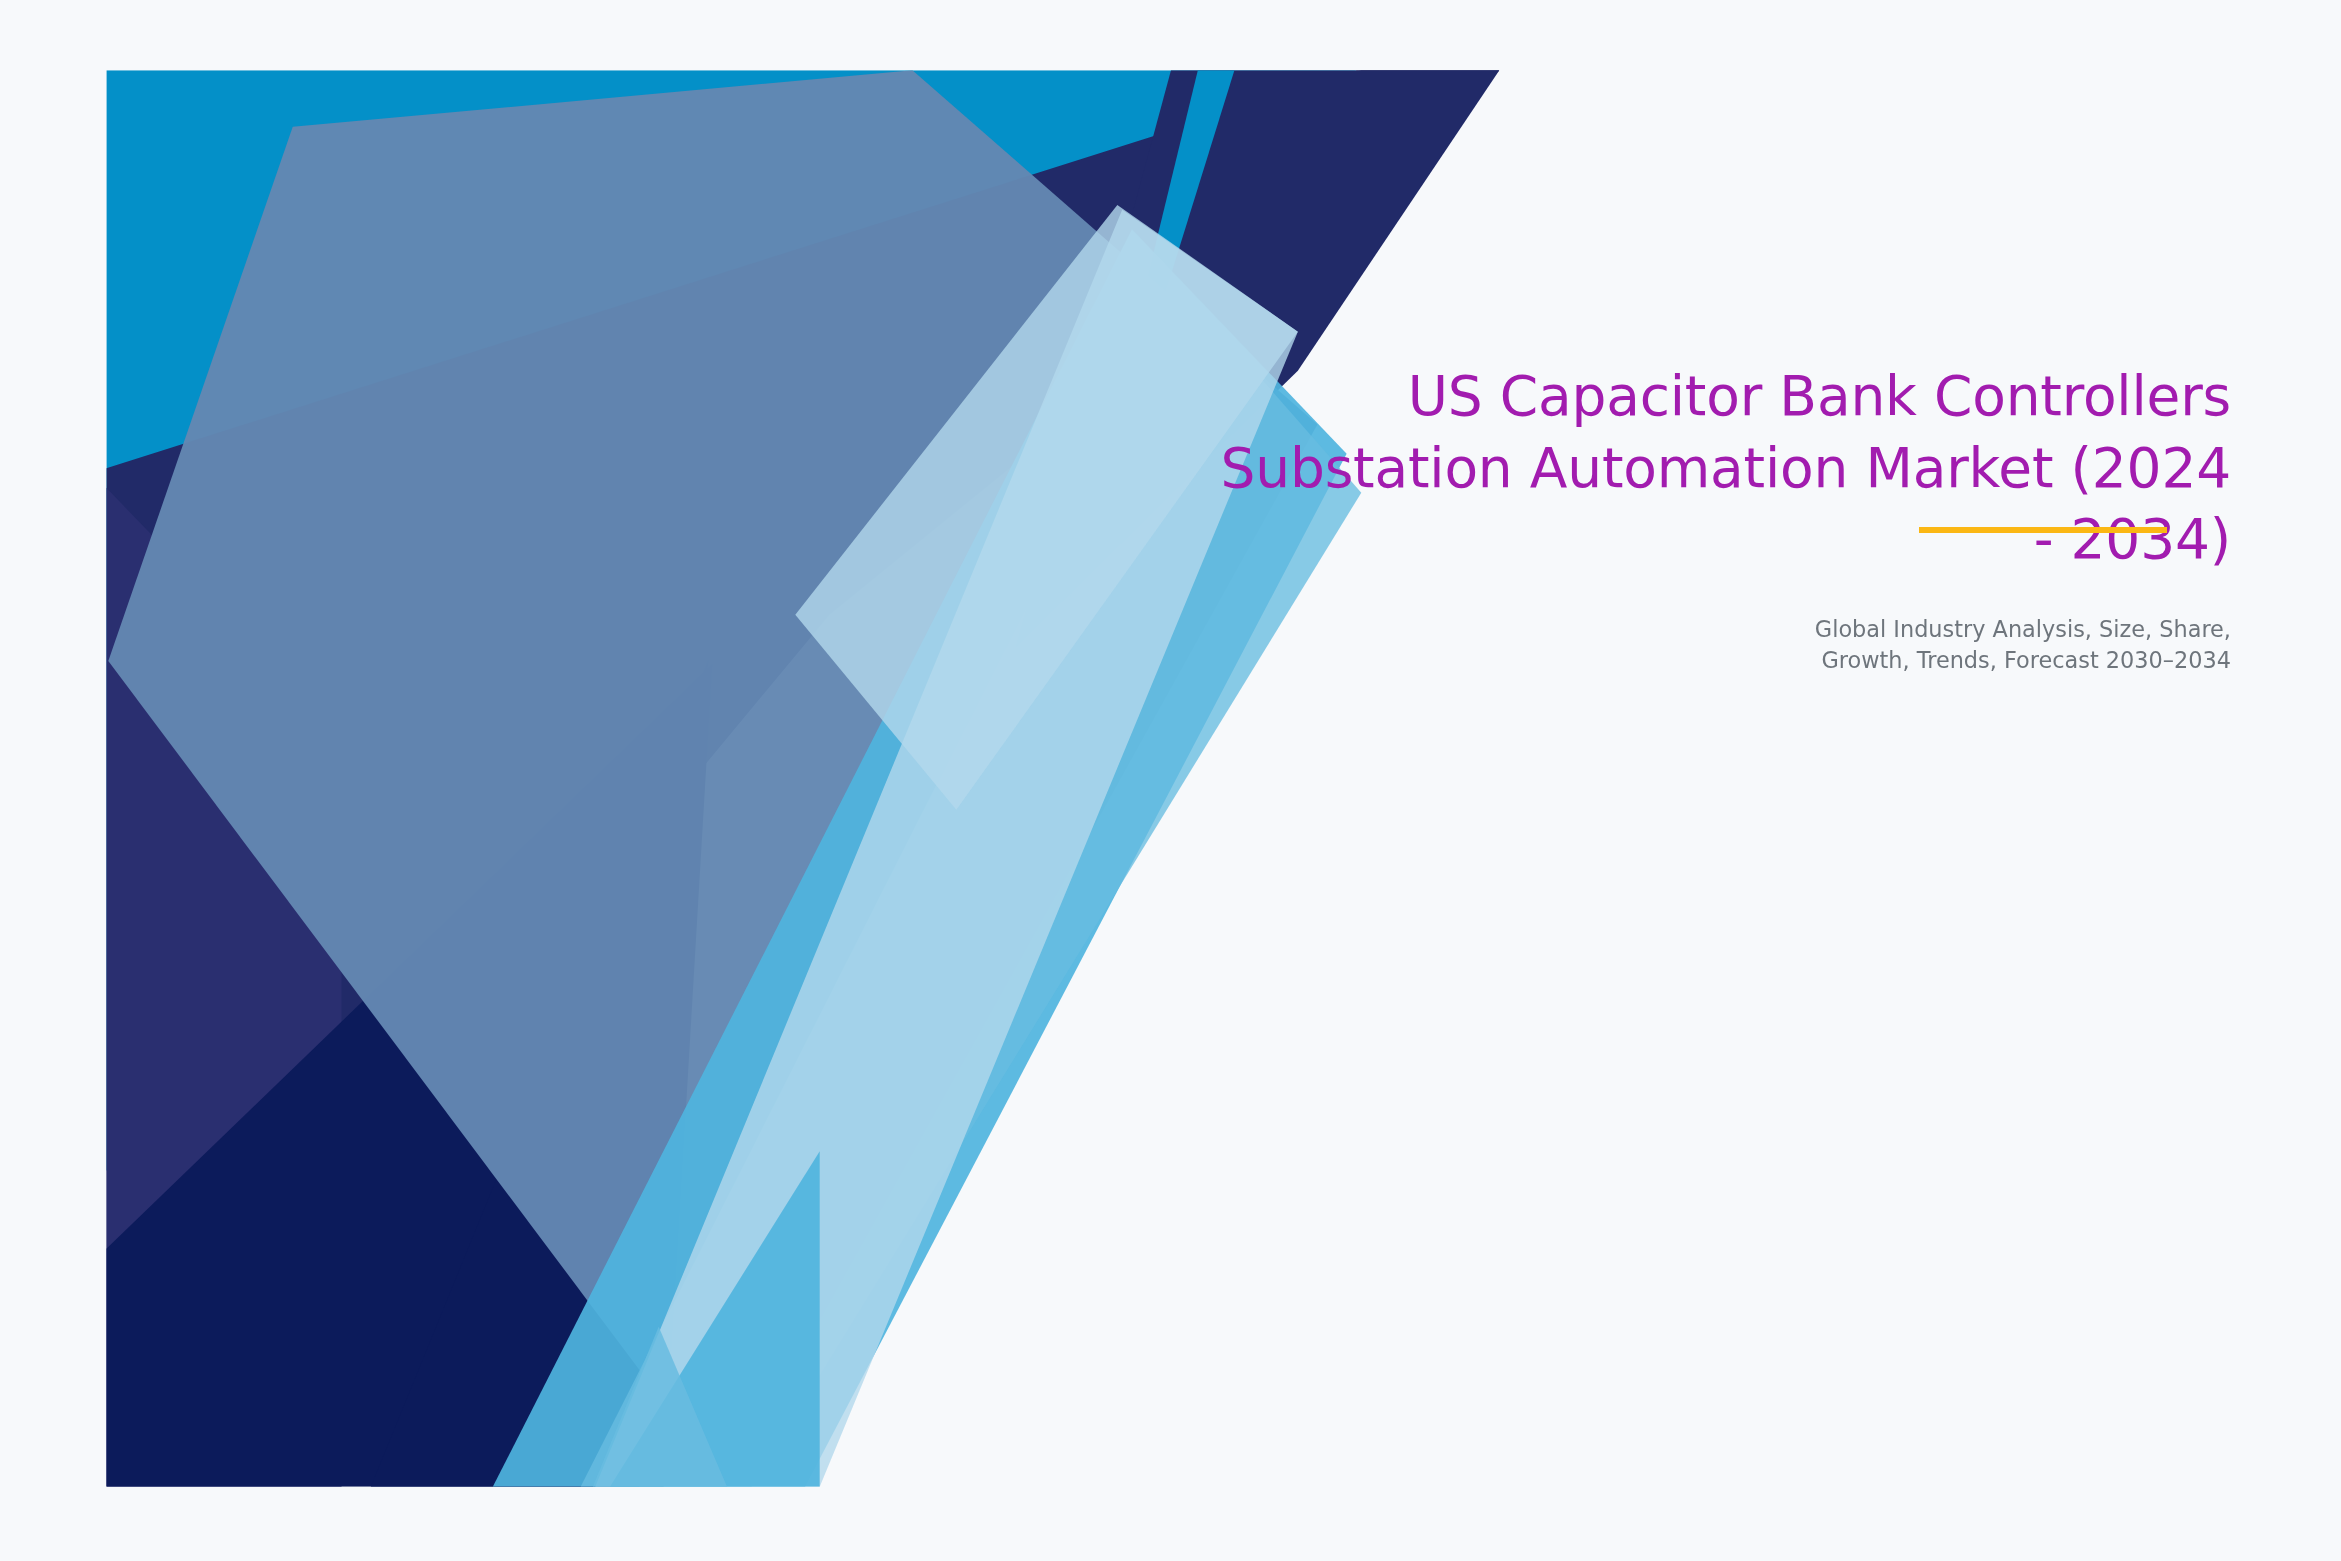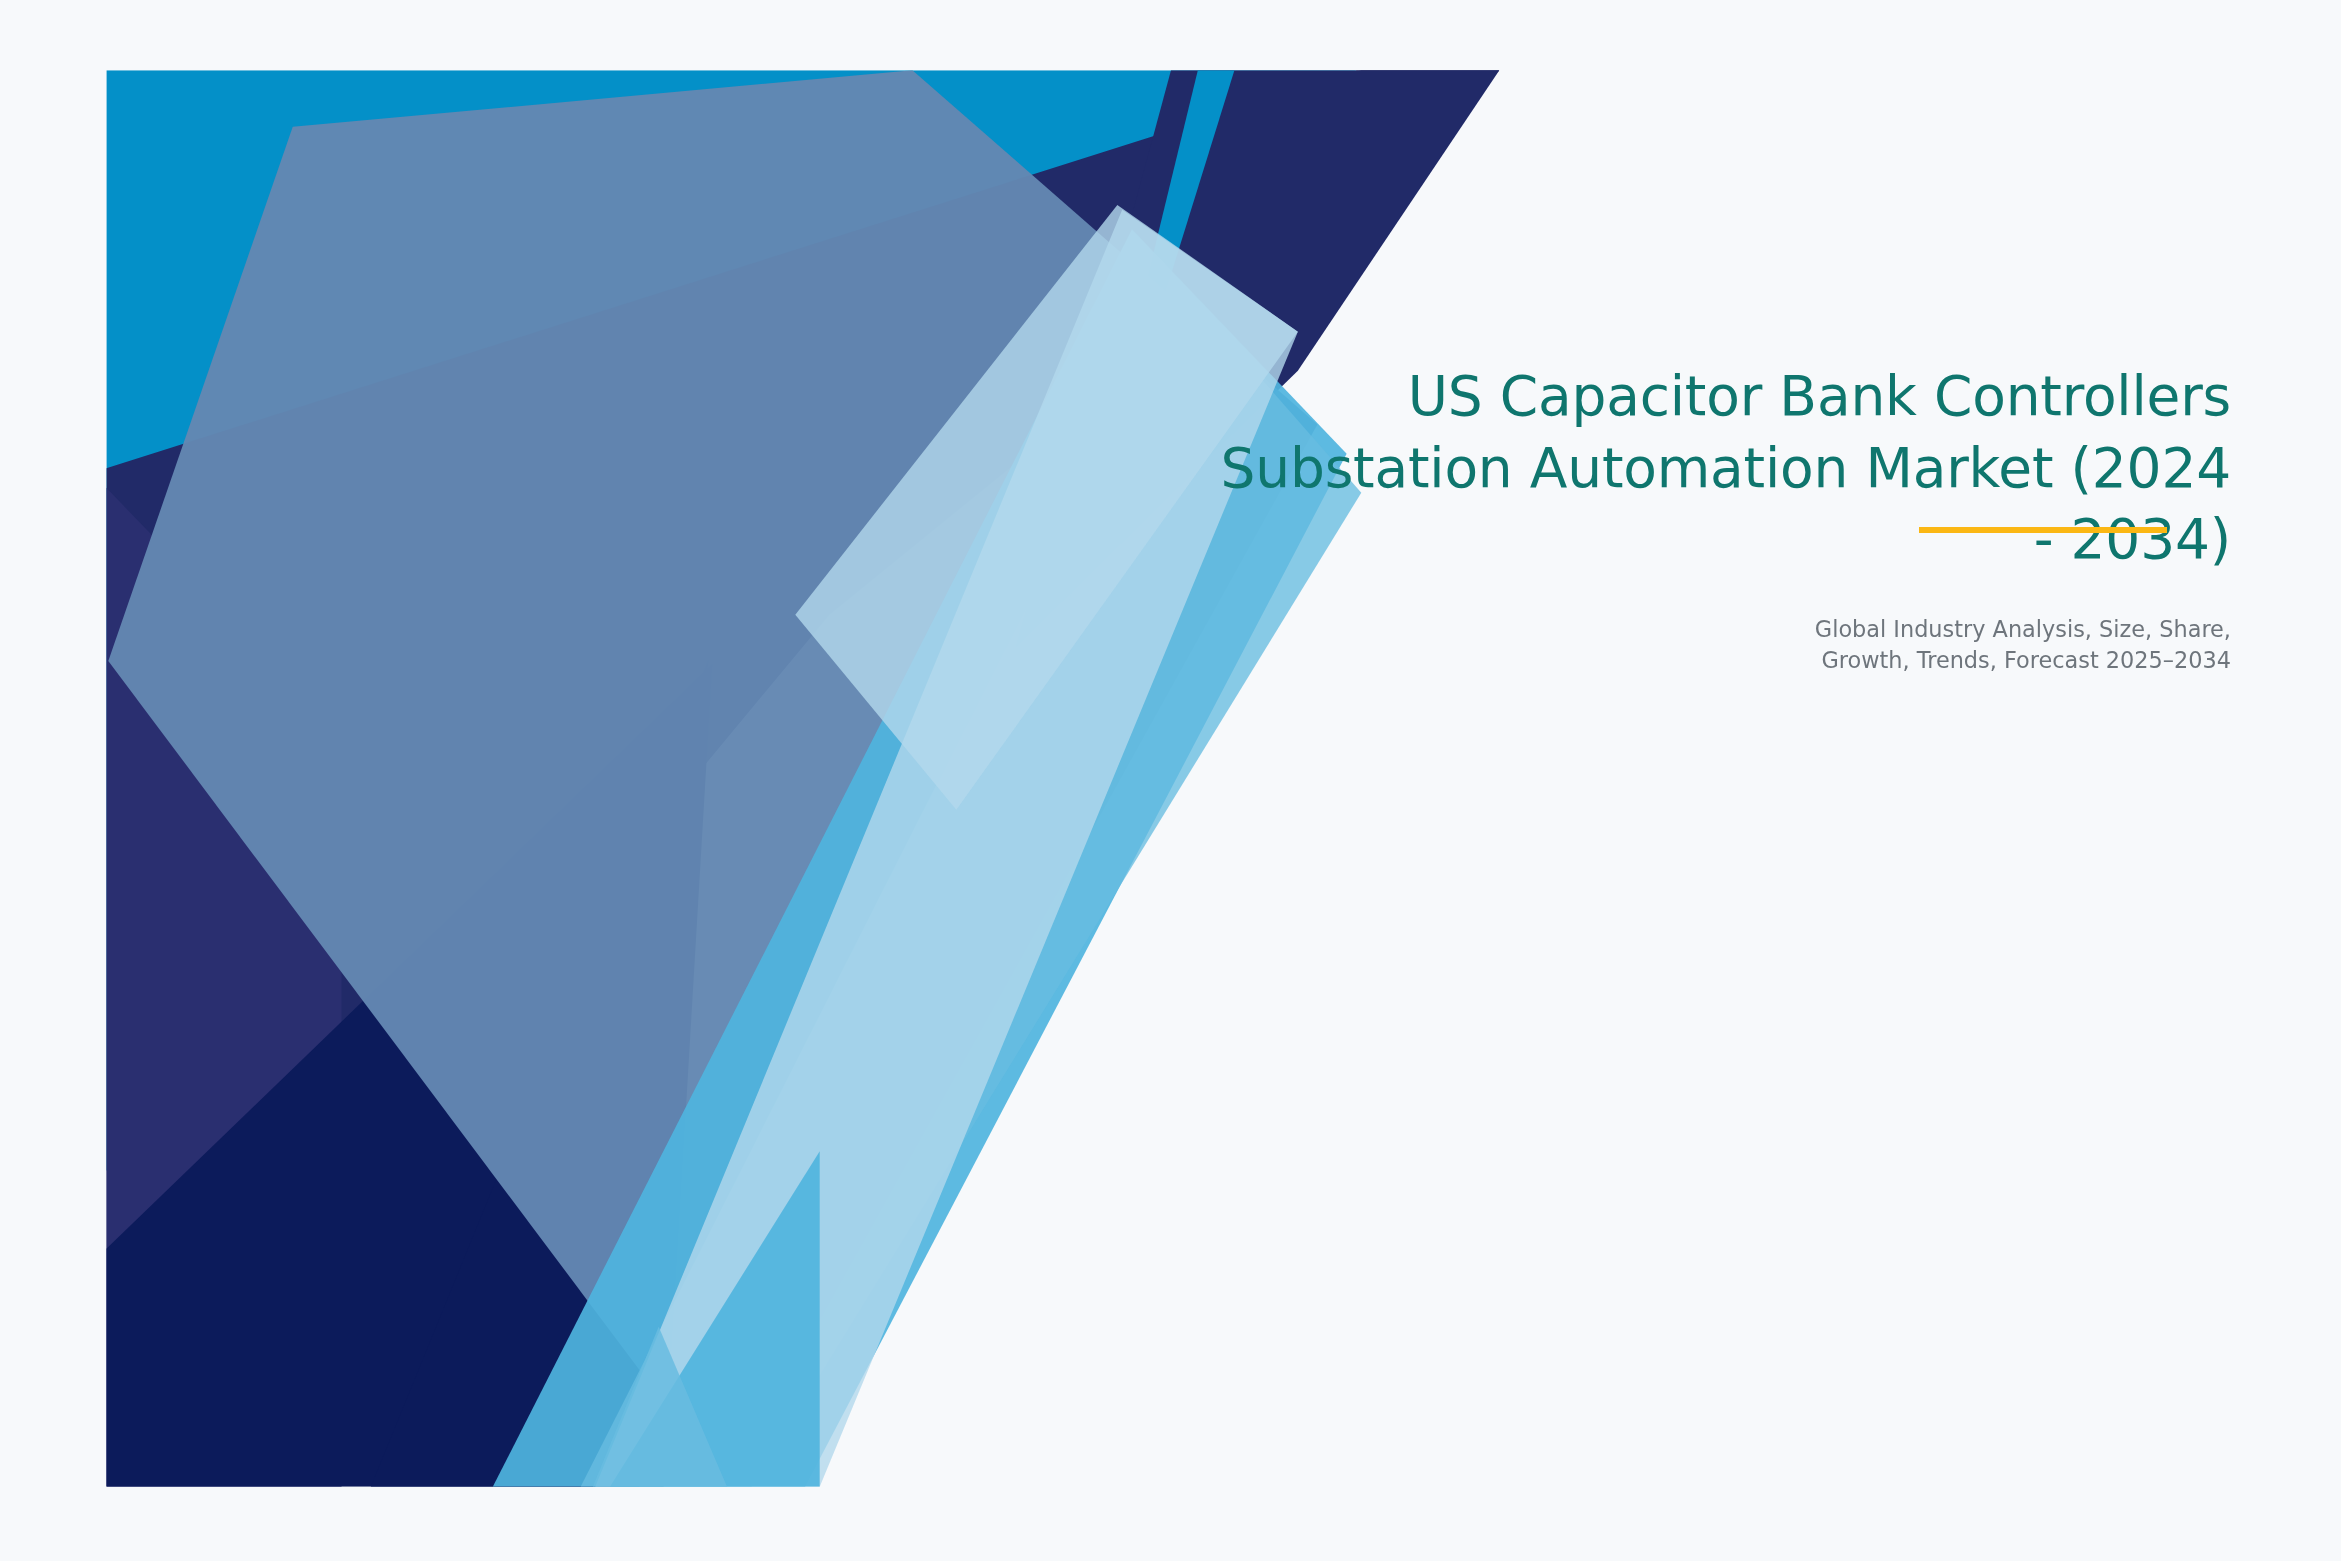--- a/index.html
+++ b/index.html
@@ -40,21 +40,21 @@
     position: relative;
   }
 
   #page-title {
     margin: 0;
     font-family: "DejaVu Sans", sans-serif;
     font-weight: 400;
     font-size: 55px;
     line-height: 1.30;
     letter-spacing: -0.2px;
-    color: #0f766e;
+    color: #a21caf;
     text-align: right;
     white-space: pre-line;
     position: relative;
     z-index: 2;
   }
 
   #title-accent {
     position: absolute;
     left: 908px;
     top: 166px;
@@ -126,18 +126,18 @@
   <div id="text-block">
 
     <div id="title-wrap">
       <div id="title-accent"></div>
       <h1 id="page-title">US Capacitor Bank Controllers
 Substation Automation Market (2024
 - 2034)</h1>
     </div>
 
     <p id="page-subtitle">Global Industry Analysis, Size, Share,
-Growth, Trends, Forecast 2025–2034</p>
+Growth, Trends, Forecast 2030–2034</p>
 
   </div>
 
 </div>
 
 
 </body></html>

